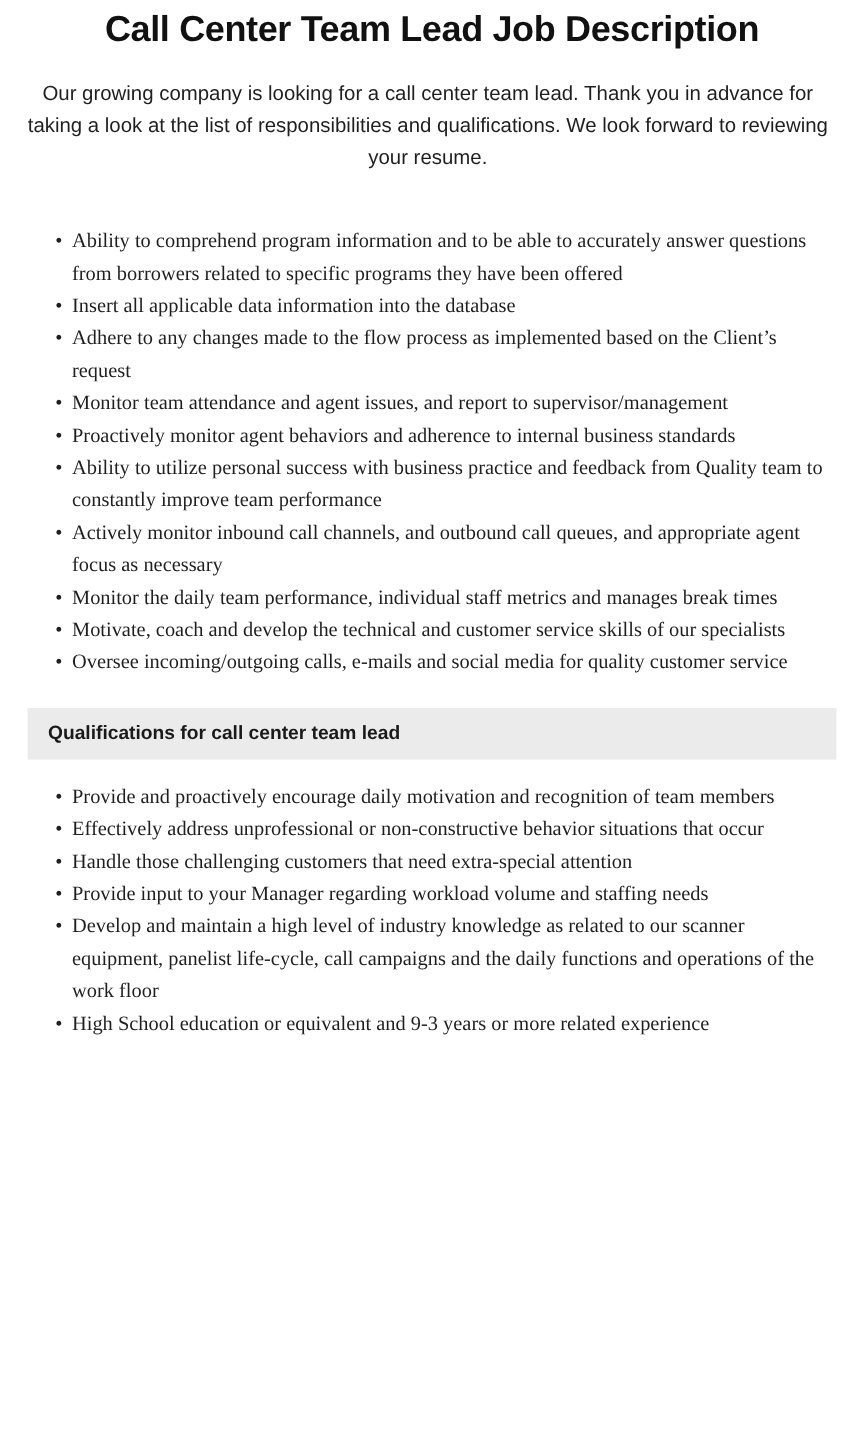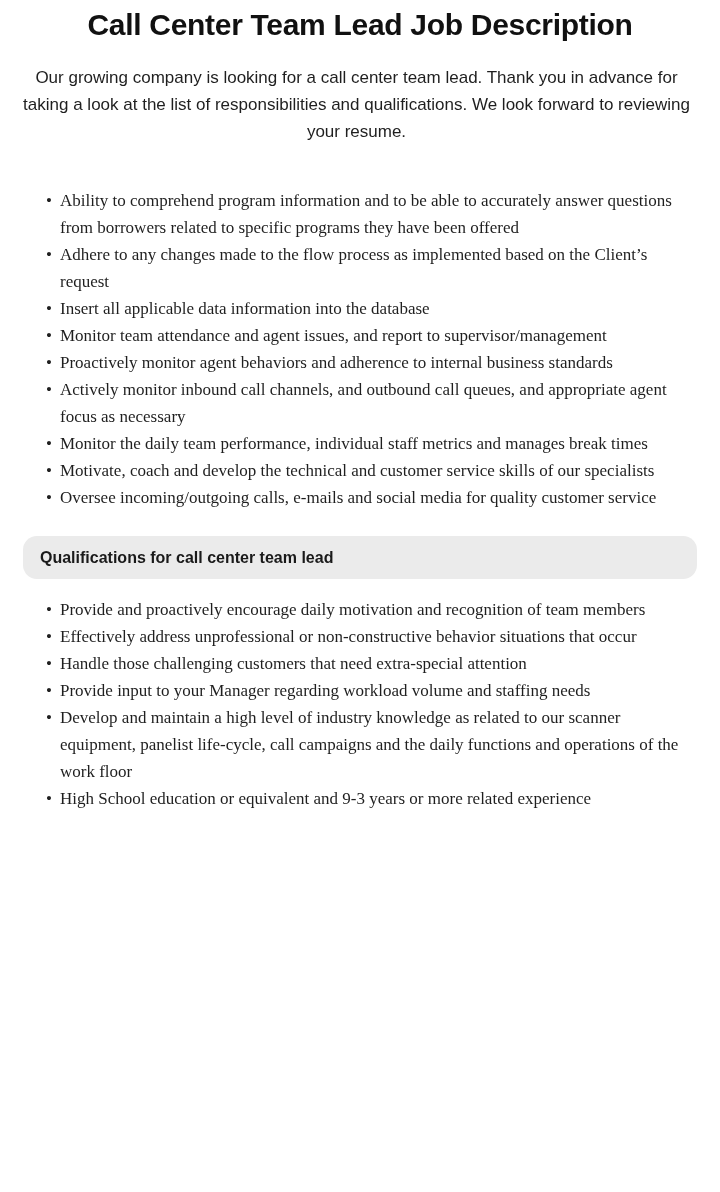--- a/index.html
+++ b/index.html
@@ -72,42 +72,42 @@
     content: "\2022";
     position: absolute;
     left: 0;
     top: 0;
     font-size: 17px;
     line-height: 27px;
     color: #1f1f1f;
   }
   .qual-section .section-header {
     margin-top: 0;
-    border-radius: 14px;
   }
   .spacer-bottom {
     height: 24px;
   }
 </style>
 </head>
 <body>
 
 <div class="page">
 
   <h1 class="doc-title">Call Center Team Lead Job Description</h1>
 
   <p class="intro">Our growing company is looking for a call center team lead. Thank you in advance for taking a look at the list of responsibilities and qualifications. We look forward to reviewing your resume.</p>
 
   <div class="section">
     <ul class="items">
       <li>Ability to comprehend program information and to be able to accurately answer questions from borrowers related to specific programs they have been offered</li>
+      <li>Insert all applicable data information into the database</li>
       <li>Adhere to any changes made to the flow process as implemented based on the Client’s request</li>
-      <li>Insert all applicable data information into the database</li>
       <li>Monitor team attendance and agent issues, and report to supervisor/management</li>
       <li>Proactively monitor agent behaviors and adherence to internal business standards</li>
+      <li>Ability to utilize personal success with business practice and feedback from Quality team to constantly improve team performance</li>
       <li>Actively monitor inbound call channels, and outbound call queues, and appropriate agent focus as necessary</li>
       <li>Monitor the daily team performance, individual staff metrics and manages break times</li>
       <li>Motivate, coach and develop the technical and customer service skills of our specialists</li>
       <li>Oversee incoming/outgoing calls, e-mails and social media for quality customer service</li>
     </ul>
   </div>
 
   <div class="section qual-section">
     <div class="section-header">
       <span class="section-header-text">Qualifications for call center team lead</span>

